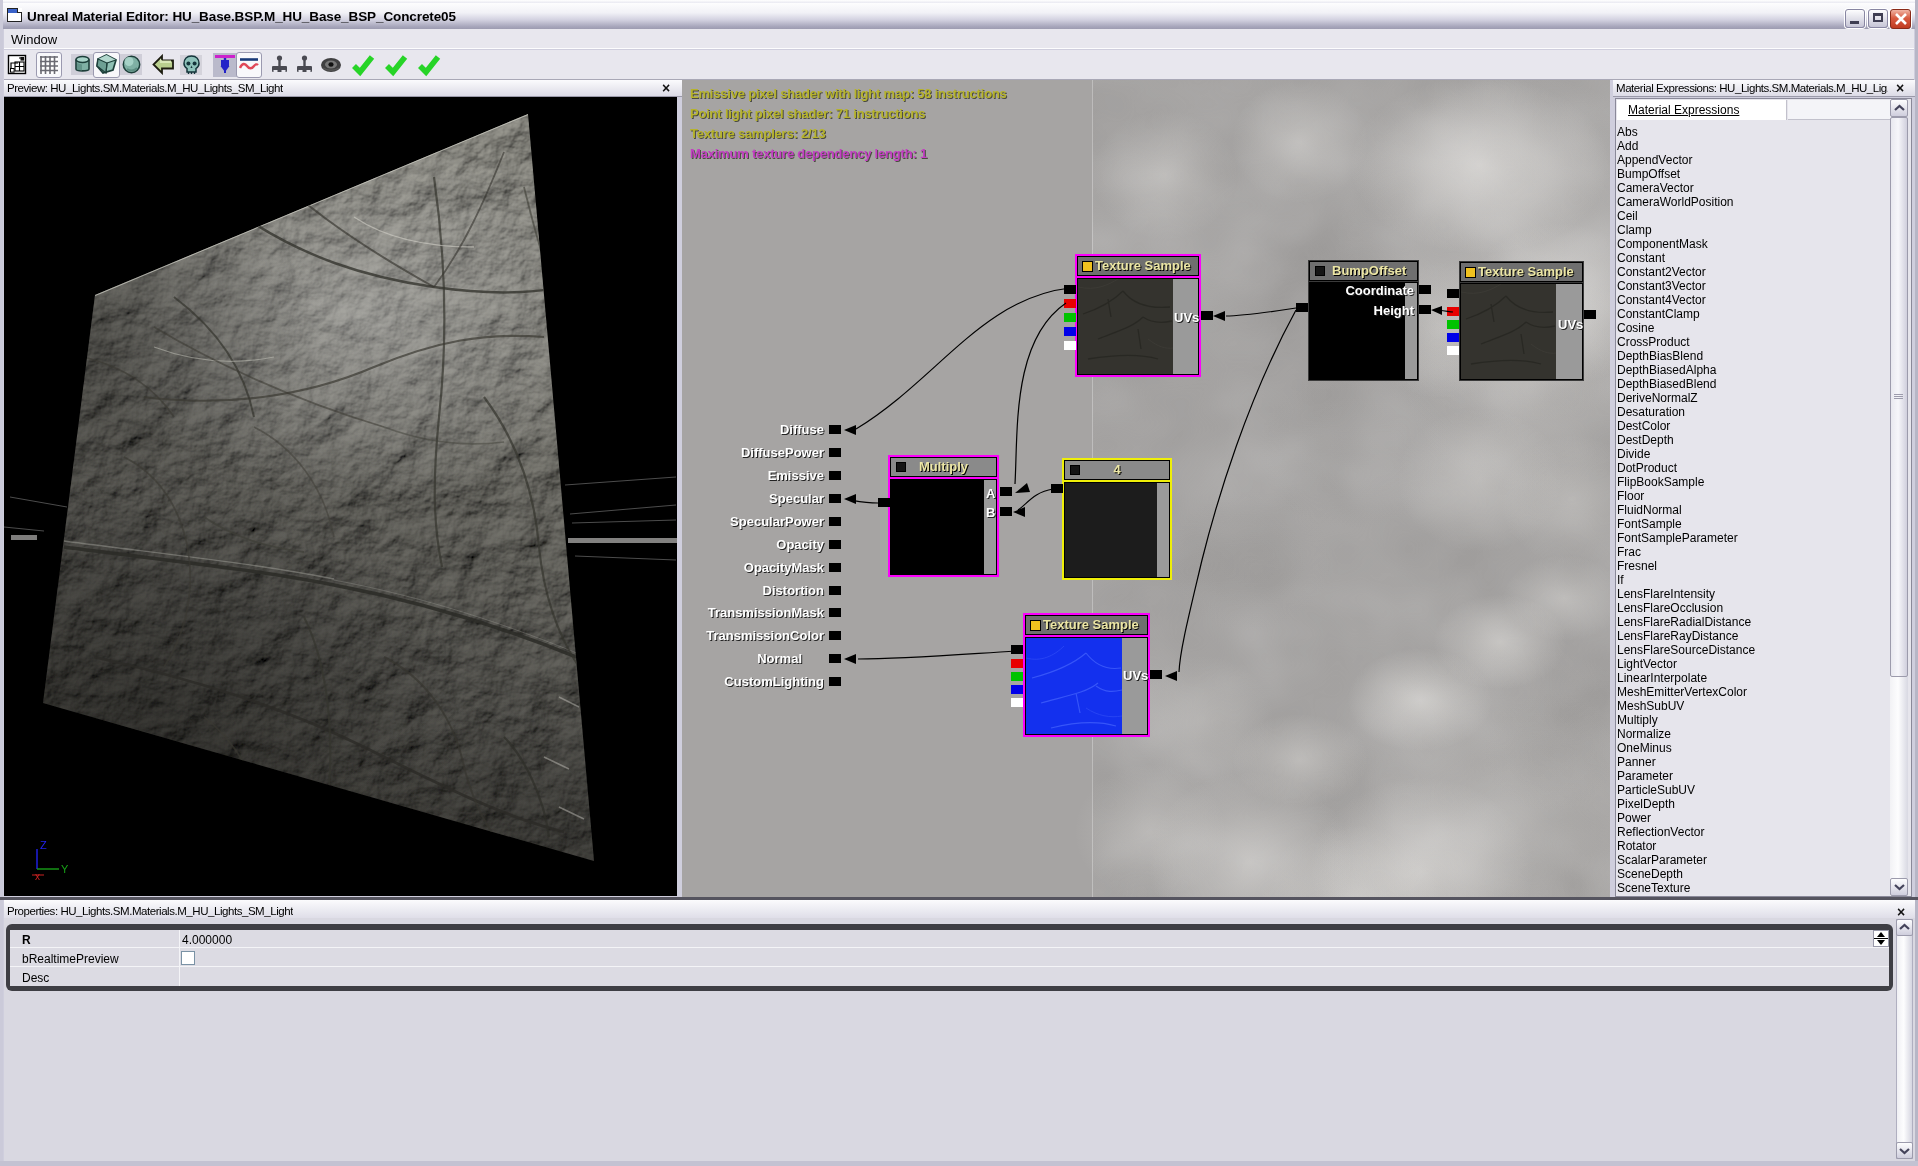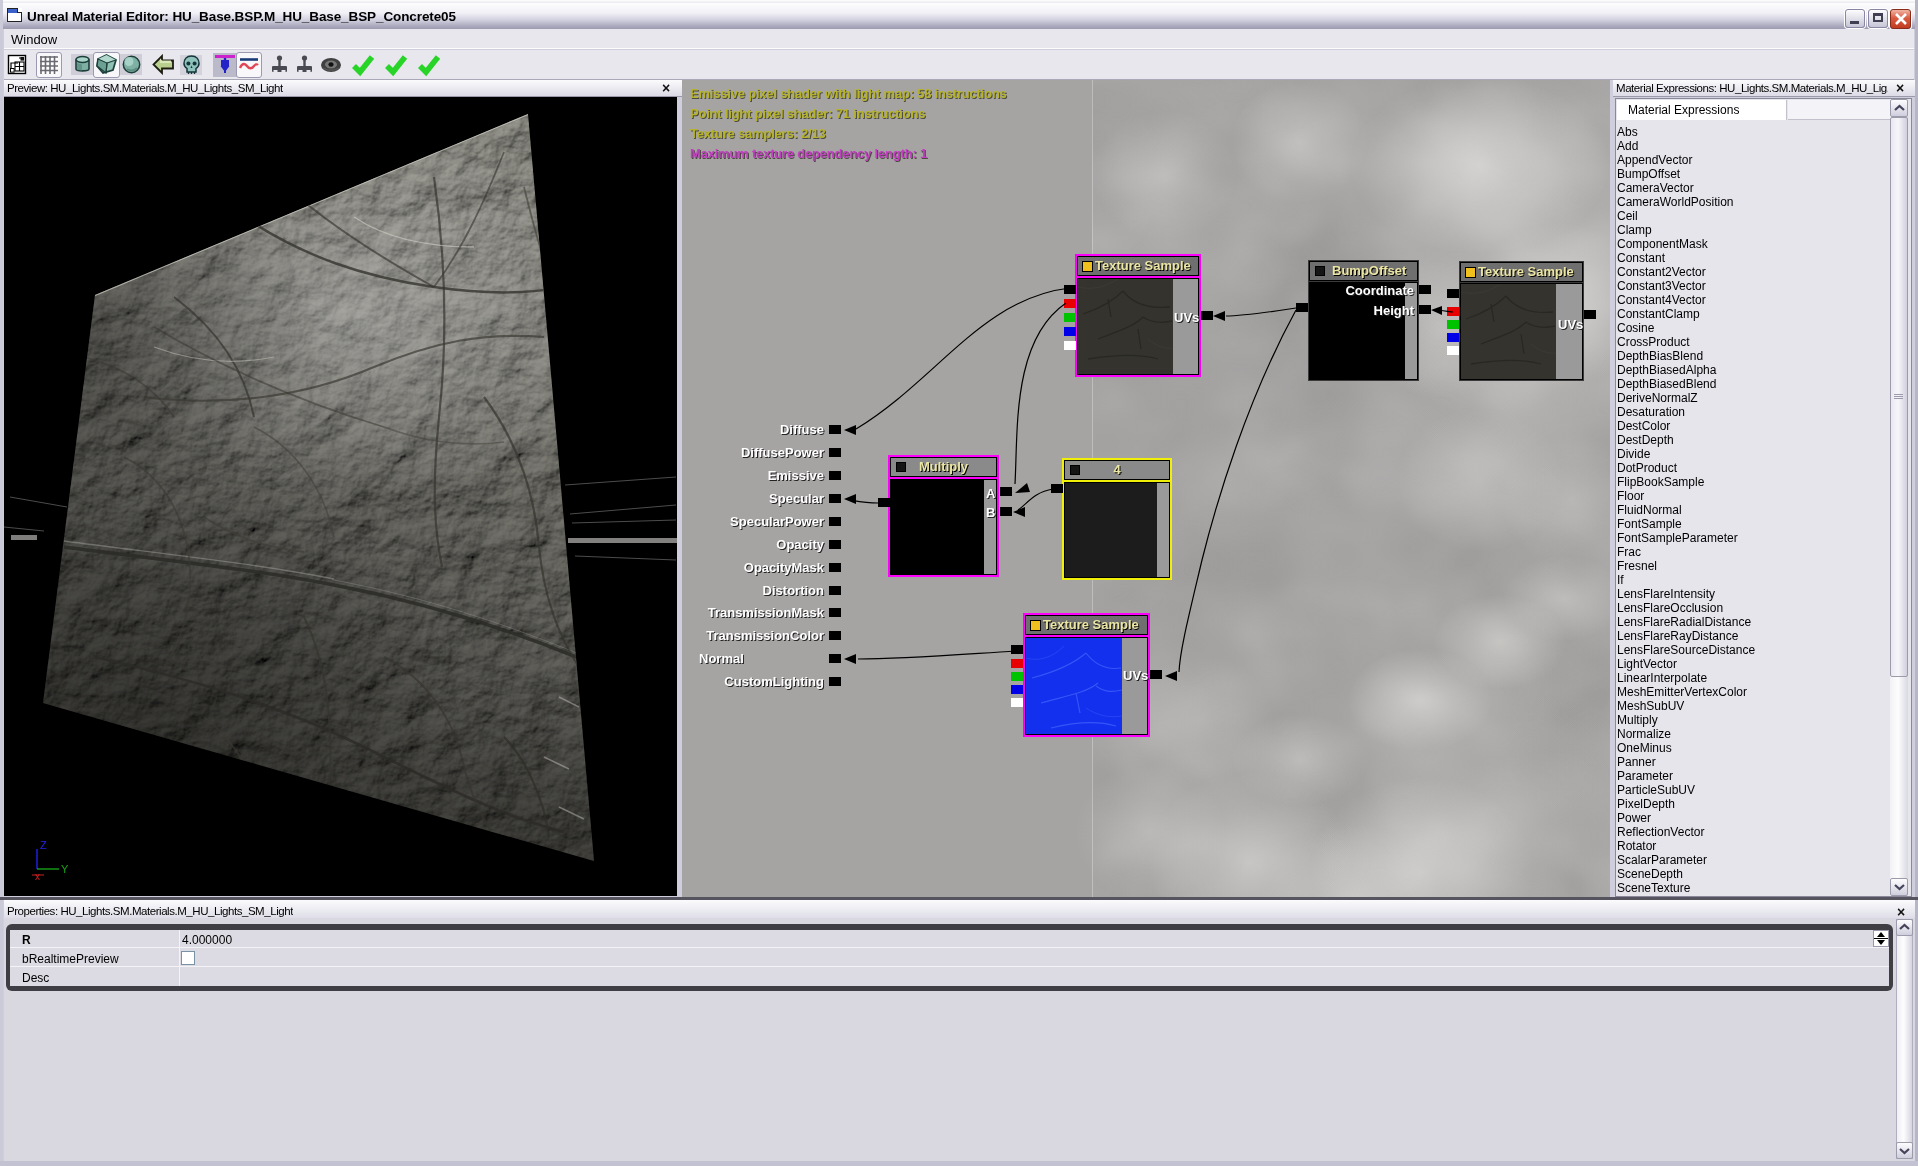--- a/index.html
+++ b/index.html
@@ -302,21 +302,21 @@
   <div class="nlabel" style="left:17px;top:342px;width:125px;text-align:right;">Diffuse</div>
   <div class="nlabel" style="left:17px;top:365px;width:125px;text-align:right;">DiffusePower</div>
   <div class="nlabel" style="left:17px;top:388px;width:125px;text-align:right;">Emissive</div>
   <div class="nlabel" style="left:17px;top:411px;width:125px;text-align:right;">Specular</div>
   <div class="nlabel" style="left:17px;top:434px;width:125px;text-align:right;">SpecularPower</div>
   <div class="nlabel" style="left:17px;top:457px;width:125px;text-align:right;">Opacity</div>
   <div class="nlabel" style="left:17px;top:480px;width:125px;text-align:right;">OpacityMask</div>
   <div class="nlabel" style="left:17px;top:503px;width:125px;text-align:right;">Distortion</div>
   <div class="nlabel" style="left:17px;top:525px;width:125px;text-align:right;">TransmissionMask</div>
   <div class="nlabel" style="left:17px;top:548px;width:125px;text-align:right;">TransmissionColor</div>
-  <div class="nlabel" style="left:17px;top:571px;width:103px;text-align:left;">Normal</div>
+  <div class="nlabel" style="left:17px;top:571px;width:103px;text-align:right;">Normal</div>
   <div class="nlabel" style="left:17px;top:594px;width:125px;text-align:right;">CustomLighting</div>
   <div class="con" style="left:147px;top:345px;"></div>
   <div class="con" style="left:147px;top:368px;"></div>
   <div class="con" style="left:147px;top:391px;"></div>
   <div class="con" style="left:147px;top:414px;"></div>
   <div class="con" style="left:147px;top:437px;"></div>
   <div class="con" style="left:147px;top:460px;"></div>
   <div class="con" style="left:147px;top:483px;"></div>
   <div class="con" style="left:147px;top:506px;"></div>
   <div class="con" style="left:147px;top:528px;"></div>
@@ -448,21 +448,21 @@
 </div>
 
 <div class="abs phead" style="left:1613px;top:80px;width:302px;">
   <span class="t" style="max-width:272px;">Material Expressions: HU_Lights.SM.Materials.M_HU_Lig..</span>
   <span class="px" style="left:1893px;position:absolute;left:283px;">×</span>
 </div>
 <div class="abs" style="left:1615px;top:98px;width:297px;height:799px;background:#e6e5ec;border:1px solid #8a8999;"></div>
 <div class="abs" style="left:1617px;top:100px;width:170px;height:20px;background:#fff;border-right:1px solid #c2c1cc;"></div>
 <div class="abs" style="left:1788px;top:100px;width:102px;height:20px;background:#f4f4f8;border-bottom:1px solid #c2c1cc;"></div>
 <div class="abs" style="left:1617px;top:100px;width:171px;height:20px;font-size:12px;color:#000;">
-    <span style="position:absolute;left:11px;top:3px;">Material Expressions</span>
+    <span style="position:absolute;left:11px;top:3px;text-decoration:underline;">Material Expressions</span>
   </div>
 <div class="abs" id="mlist" style="left:1617px;top:125px;width:270px;">
 <div>Abs</div>
     <div>Add</div>
     <div>AppendVector</div>
     <div>BumpOffset</div>
     <div>CameraVector</div>
 <div>CameraWorldPosition</div>
     <div>Ceil</div>
     <div>Clamp</div>

